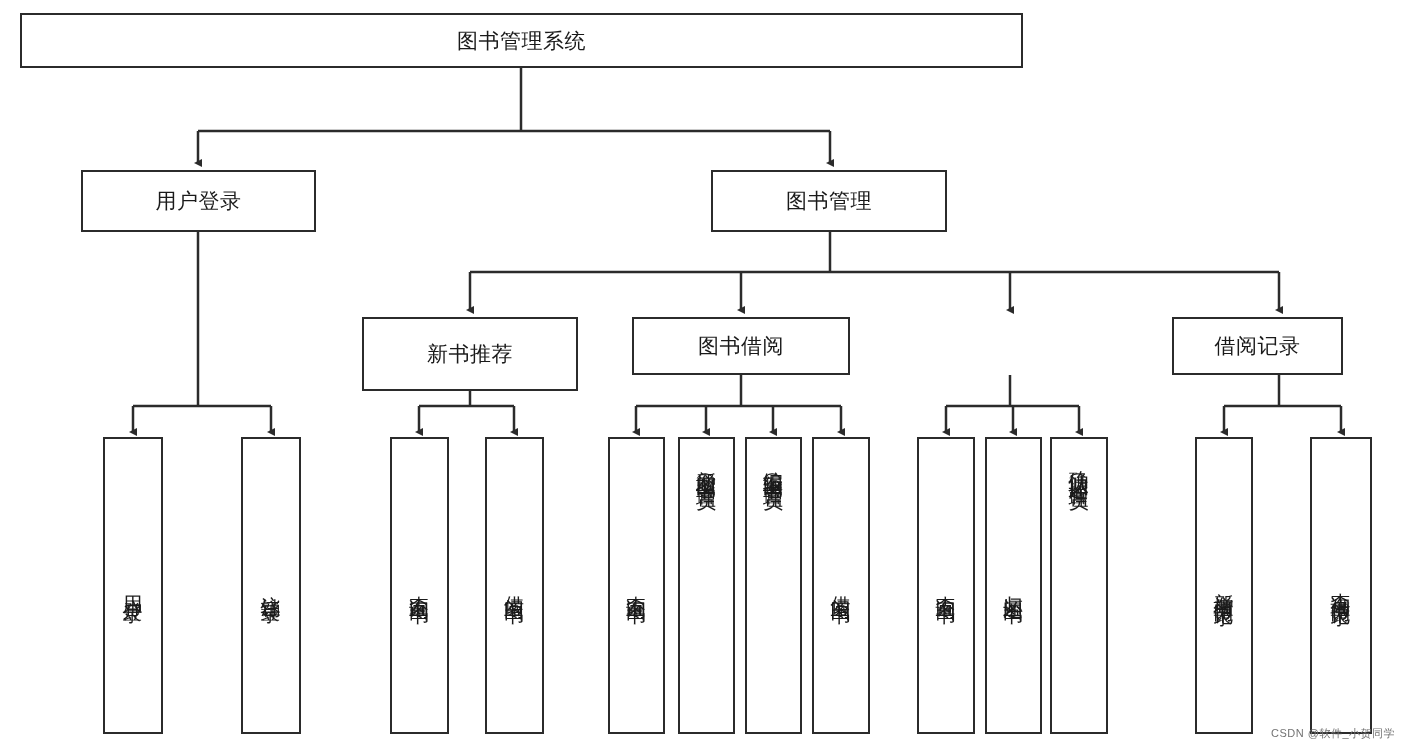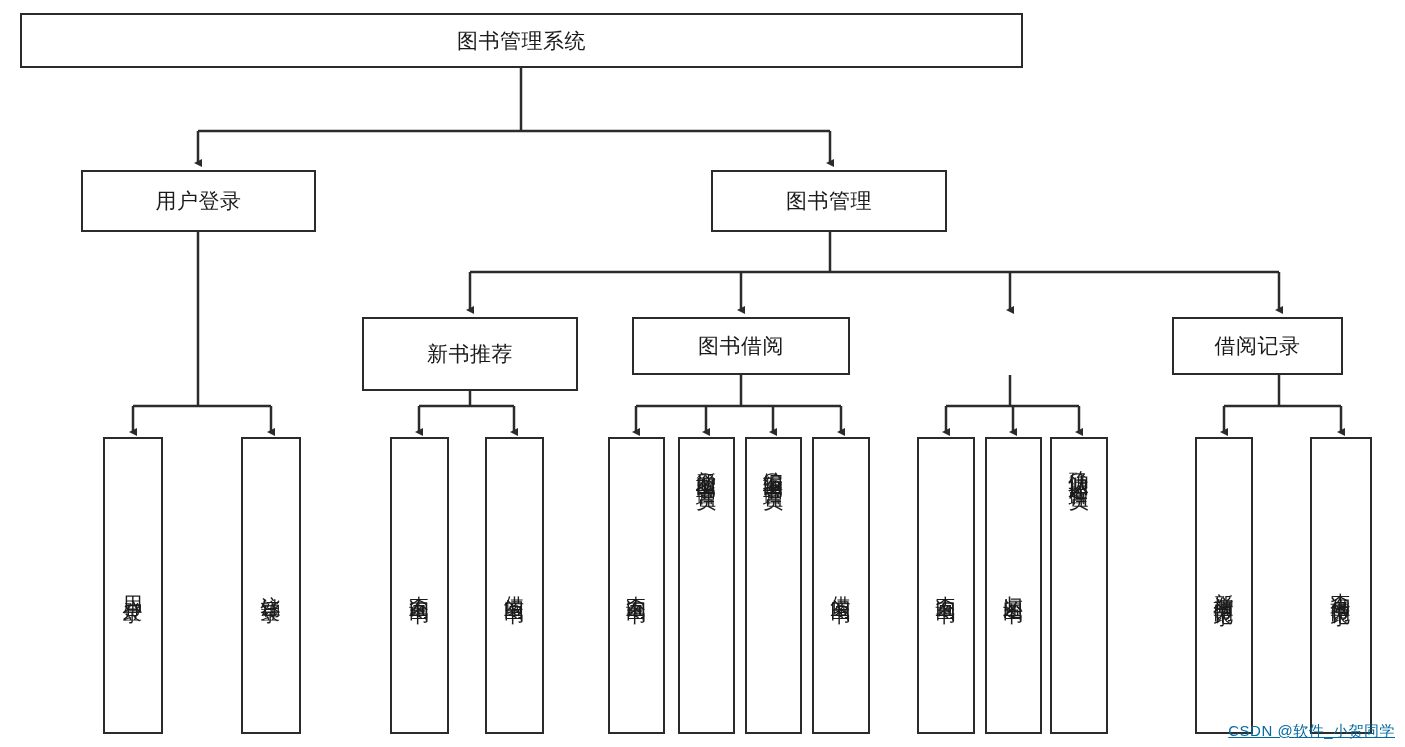--- a/index.html
+++ b/index.html
@@ -46,25 +46,24 @@
   }
   .node.vert.mid{
     align-items:center;
     padding-top:0;
   }
 
   #watermark{
     position:absolute;
     right:10px;
     bottom:6px;
-    font-size:15px;
-    color:#0369a1;
+    font-size:11px;
+    color:#737373;
     white-space:nowrap;
     letter-spacing:0.5px;
-    text-decoration:underline;
   }
 </style>
 </head>
 <body>
 
 <div id="diagram">
 
   <svg class="edges" viewBox="0 0 1405 747">
     <defs>
       <marker id="arrow" markerWidth="10" markerHeight="10" refX="5" refY="5" orient="auto" markerUnits="userSpaceOnUse">

